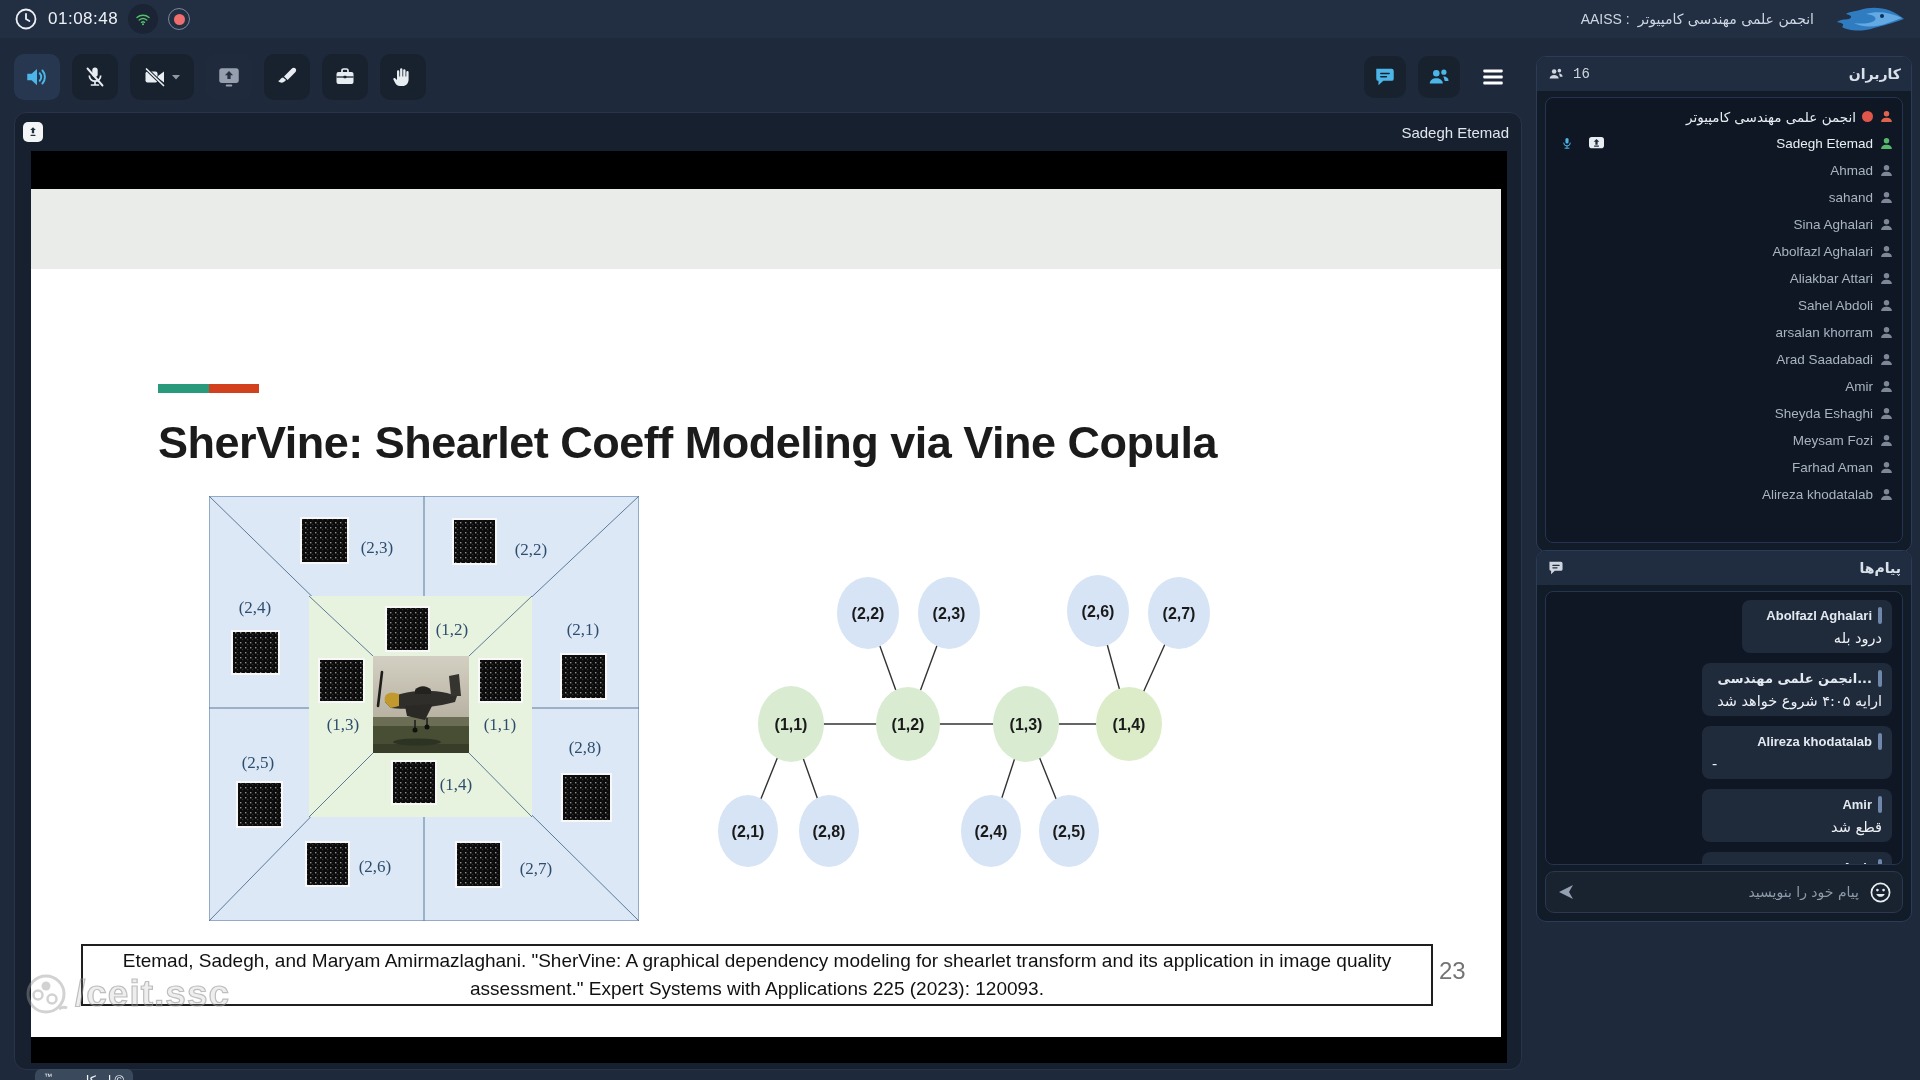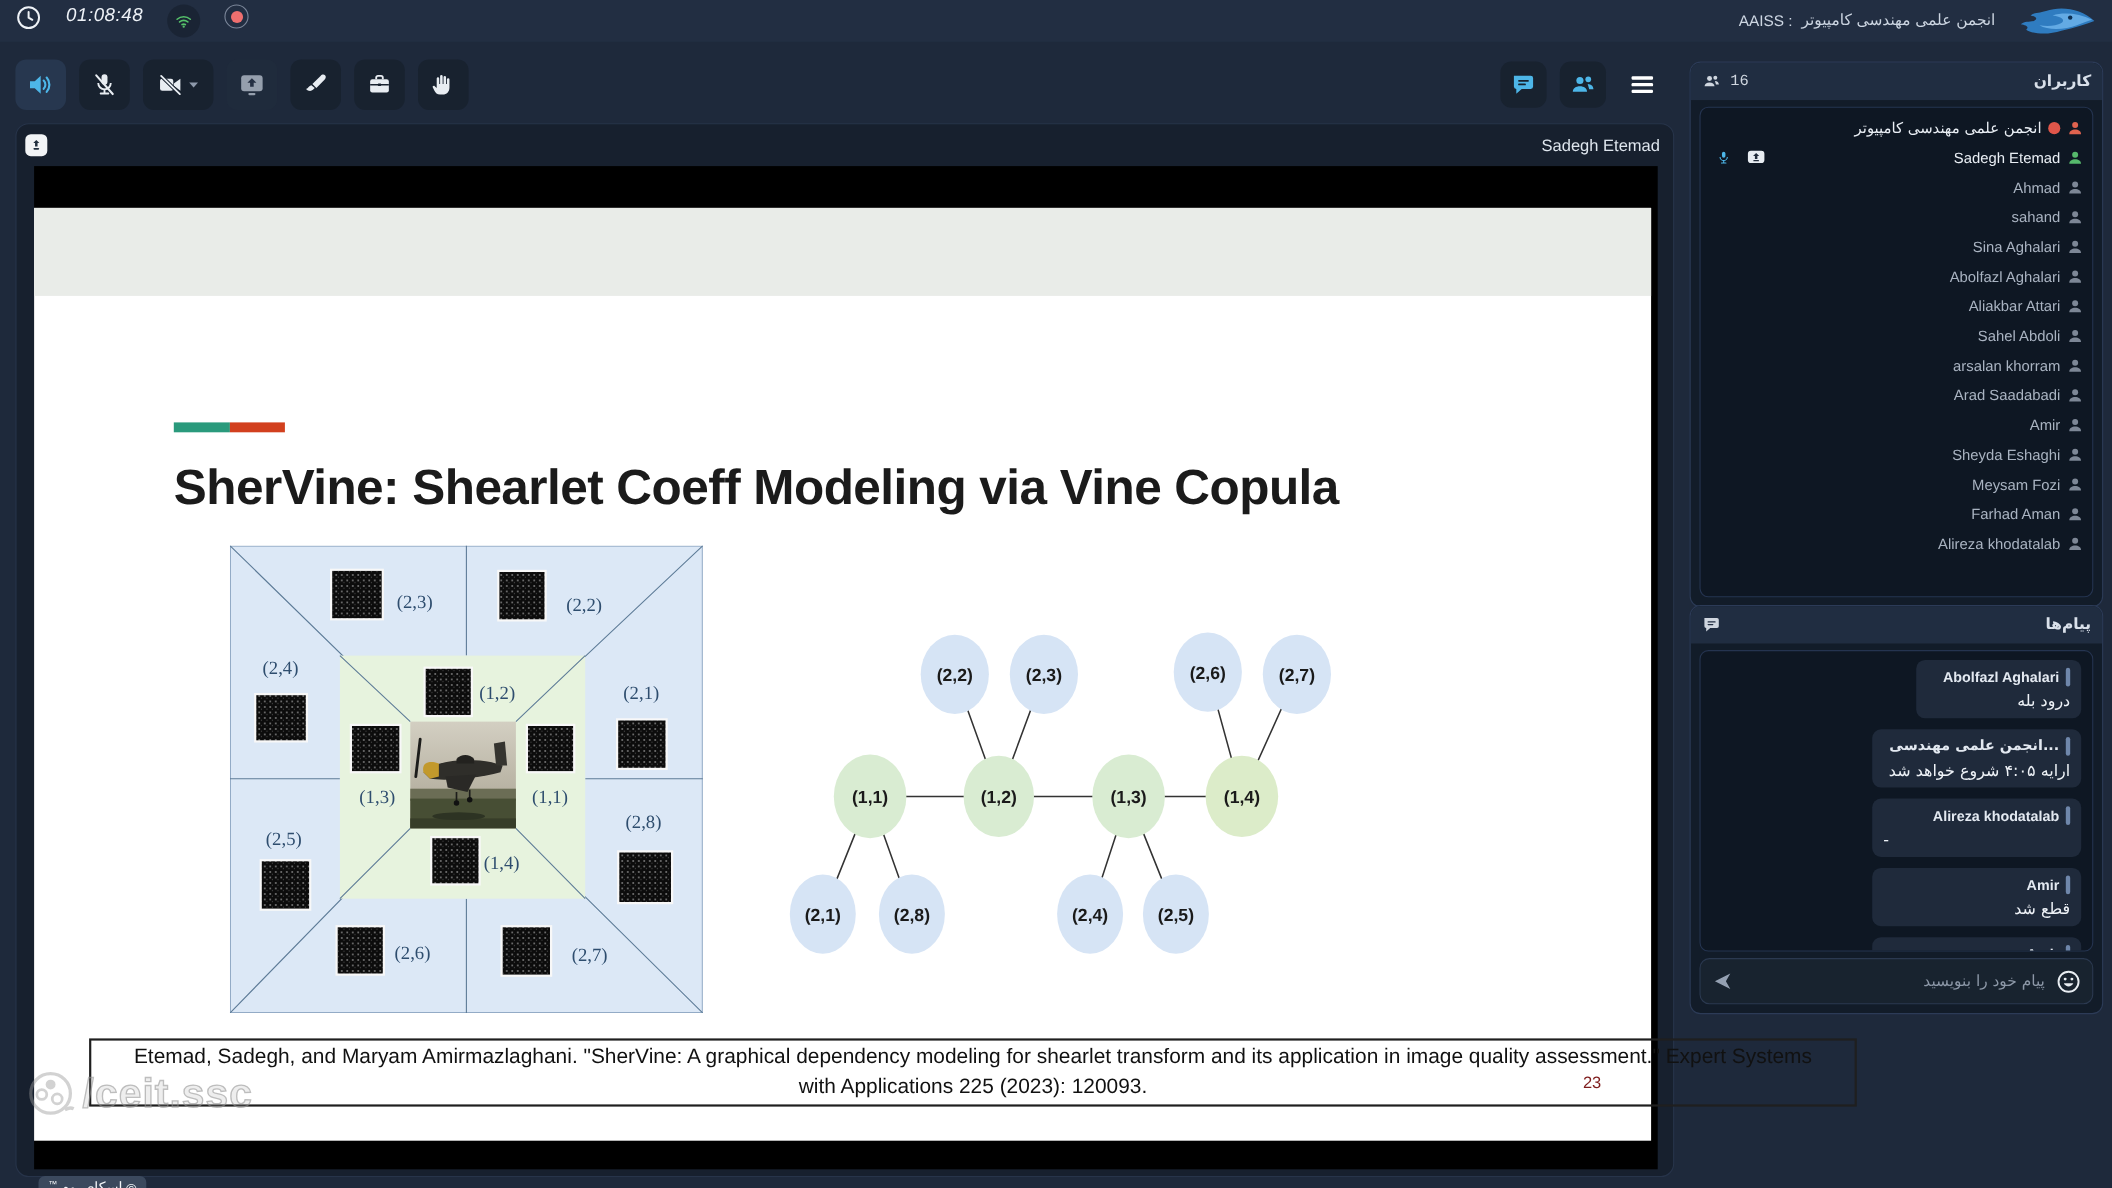--- a/index.html
+++ b/index.html
@@ -3,21 +3,21 @@
 <meta charset="utf-8">
 <style>
   * { margin:0; padding:0; box-sizing:border-box; }
   html,body { width:1920px; height:1080px; overflow:hidden; }
   body { background:#1e293b; font-family:"Liberation Sans",sans-serif; position:relative; color:#e8edf2; }
   .fa { font-family:"DejaVu Sans","Liberation Sans",sans-serif; }
 
   
   .topbar { position:absolute; left:0; top:0; width:1920px; height:38px; background:#222e42;
             display:flex; align-items:center; justify-content:space-between; padding:0 14px; }
-  .tb-left { display:flex; align-items:flex-start; gap:22px;font-style:italic; }
+  .tb-left { display:flex; align-items:center; gap:10px; }
   .time { font-size:17px; color:#eef2f7; letter-spacing:.5px; }
   .tile-sm { width:30px; height:30px; border-radius:15px; background:#1a2434; display:flex; align-items:center; justify-content:center; }
   .rec-ring { width:22px; height:22px; border-radius:50%; border:1.5px solid #7b8699; display:flex; align-items:center; justify-content:center; }
   .rec-dot { width:11px; height:11px; border-radius:50%; background:#ef6f6f; }
   .tb-right { display:flex; align-items:center; gap:8px; }
   .org { font-size:14px; color:#cdd6e2; }
 
   
   .toolbar { position:absolute; left:0; top:48px; width:1528px; height:58px; display:flex; align-items:center; justify-content:space-between; padding:0 14px; }
   .tgroup { display:flex; align-items:center; gap:12px; }
@@ -35,24 +35,24 @@
   .presenter { font-size:15px; color:#dfe6ee; }
   .screen { position:absolute; left:16px; top:38px; width:1476px; height:912px; background:#000; }
   .slide { position:absolute; left:0; top:38px; width:1470px; height:848px; background:#ffffff; }
   .gray-band { position:absolute; left:0; top:0; width:1470px; height:80px; background:#e9ece8; }
   .accent { position:absolute; left:127px; top:195px; width:101px; height:9px; display:flex; }
   .acc-g { flex:1; background:#2a9a7c; }
   .acc-r { flex:1; background:#d2401e; }
   .slide-title { position:absolute; left:127px; top:228px; width:1260px; font-size:45px; font-weight:700; color:#1b1b1b; letter-spacing:-.5px; }
   .fig-shearlet { position:absolute; left:178px; top:307px; }
   .fig-tree { position:absolute; left:670px; top:362px; }
-  .citation { position:absolute; left:50px; top:755px; width:1607px; height:62px; border:2px solid #1f1f1f;
+  .citation { position:absolute; left:50px; top:755px; width:1352px; height:62px; border:2px solid #1f1f1f;
               display:flex; align-items:center; justify-content:center; text-align:center;
               font-size:19px; color:#111; padding:4px 30px; line-height:1.5; }
-  .pageno { position:absolute; left:1408px; top:768px; font-size:15px; color:#7f1d1d;margin-top:19px; }
+  .pageno { position:absolute; left:1408px; top:768px; font-size:24px; color:#737373; }
   .watermark { position:absolute; left:-8px; top:782px; display:flex; align-items:center; gap:6px; opacity:.8; }
   .wm-text { font-size:37px; font-weight:700; color:rgba(170,170,170,.25);
              -webkit-text-stroke:1.2px rgba(150,150,150,.75); letter-spacing:1px; }
   .skyroom-badge { position:absolute; left:4px; top:918px; background:rgba(62,76,98,.9); border-radius:6px;
                    padding:4px 9px; display:flex; align-items:center; gap:3px; font-size:13px; color:#f2f5f8; }
   .skyroom-badge .tm { font-size:8px; align-self:flex-start; margin-top:-1px; }
 
   
   .sidebar { position:absolute; left:1536px; top:48px; width:376px; height:1026px; }
   .panel { position:absolute; left:0; width:376px; background:#121c29; border:1px solid #2c3b57; border-radius:10px; overflow:hidden; }

